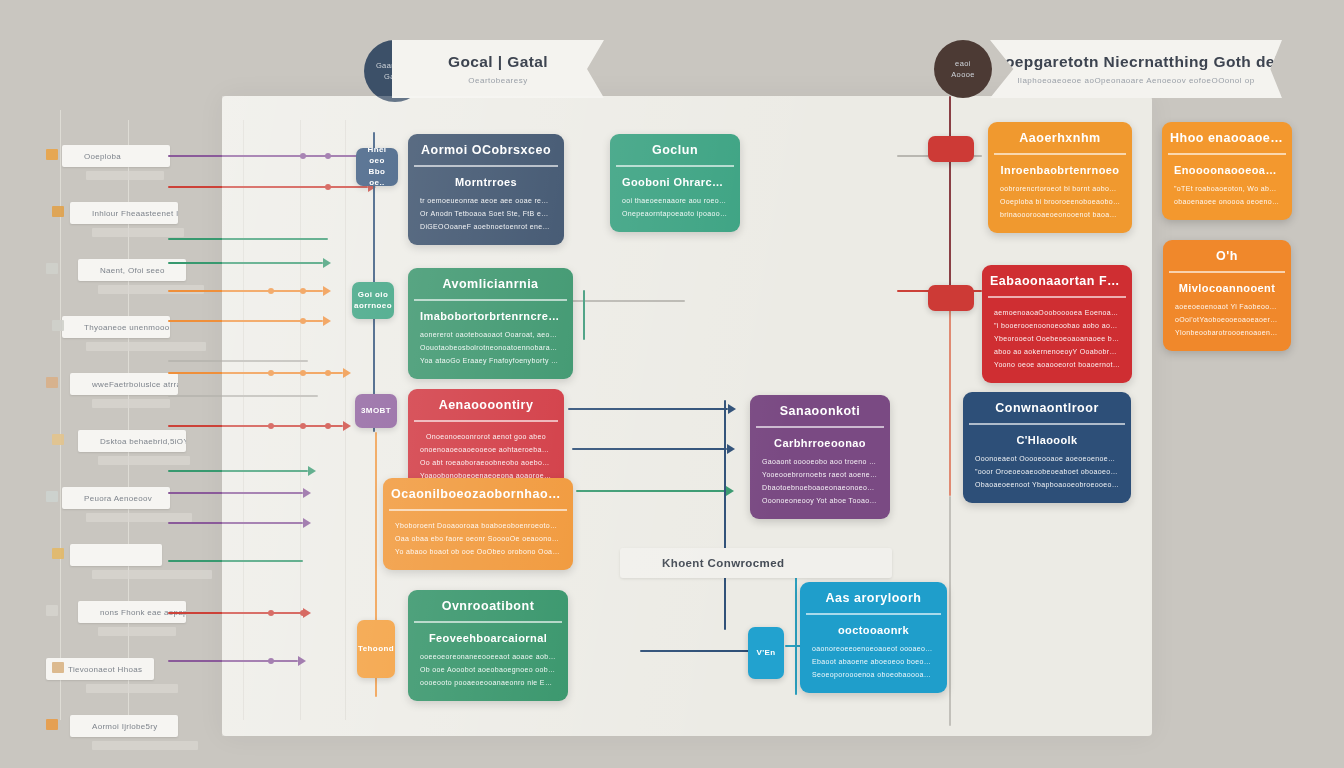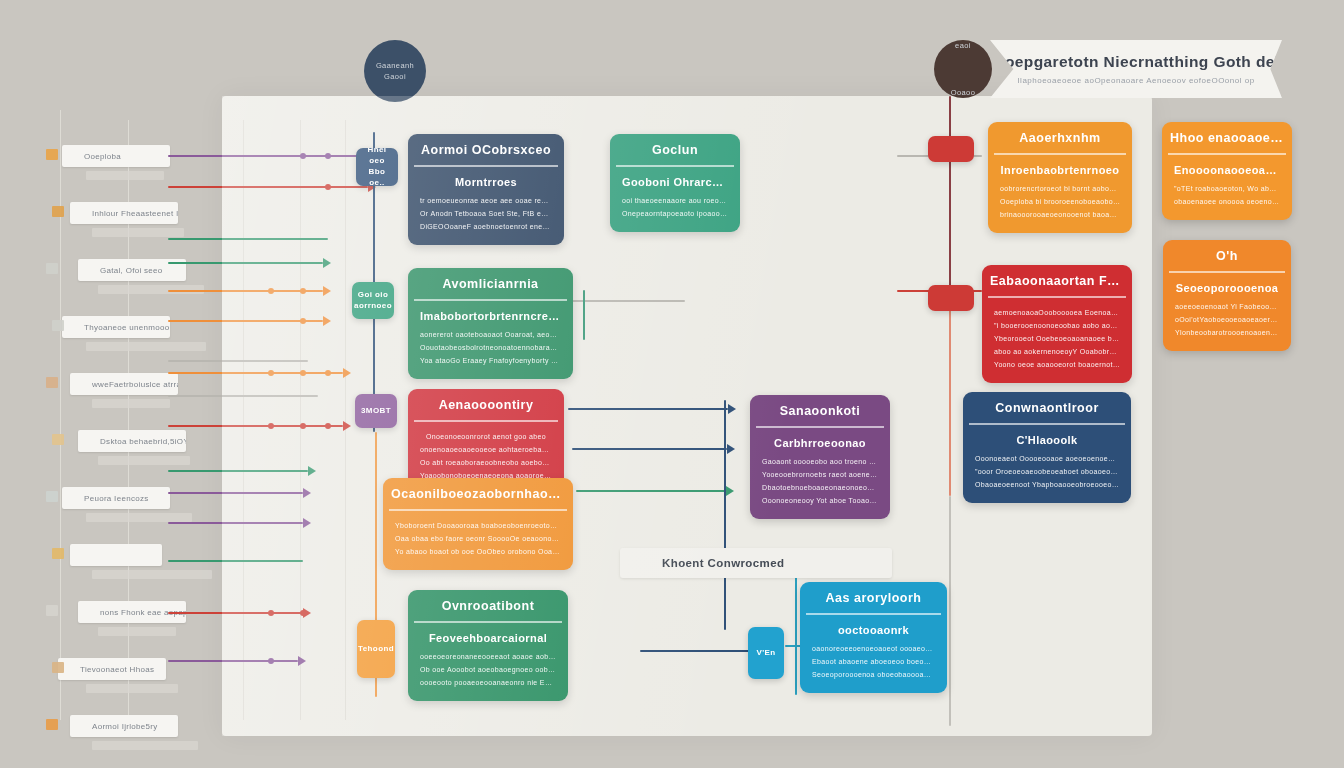--- a/index.html
+++ b/index.html
@@ -47,21 +47,21 @@
   .bn3{ left:990px; top:40px; width:292px;
         clip-path:polygon(0 0,8% 50%,0 100%,100% 100%,96% 50%,100% 0); }
 
   .hub{
     position:absolute; border-radius:50%;
     display:flex; flex-direction:column; align-items:center; justify-content:center;
     color:#cfd4da; font-size:7.5px; line-height:1.5; letter-spacing:.4px;
     filter:blur(.3px); text-align:center;
   }
   .hub1{ left:364px; top:40px; width:62px; height:62px; background:#3c5068; }
-  .hub2{ left:934px; top:40px; width:58px; height:58px; background:#4c3a34;justify-content:space-between; }
+  .hub2{ left:934px; top:40px; width:58px; height:58px; background:#4c3a34; }
   .chip{
     position:absolute; height:22px; background:#f6f5f2;
     border-radius:2px; display:flex; align-items:center; padding-left:22px;
     font-size:8px; color:#7e848c; letter-spacing:.3px;
     box-shadow:0 1px 2px rgba(0,0,0,.10);
     filter:blur(.45px); white-space:nowrap; overflow:hidden;
   }
   .chip-ghost{
     position:absolute; height:9px; background:#d8d6d0; border-radius:1px; opacity:.75;
   }
@@ -131,58 +131,62 @@
   <div class="grid-v" style="left:345px;top:120px;height:600px;"></div>
   <div class="grid-v" style="left:128px;top:120px;height:600px;"></div>
   <div class="grid-v" style="left:60px;top:110px;height:610px;"></div>
 
   <div class="hub hub1">
     <span>Gaaneanh</span>
     <span>Gaooi</span>
   </div>
   <div class="hub hub2">
     <span>eaoi</span>
-    <span>Ooaoo</span>
+    <span>Aoooe</span>
   </div>
 
+  <div class="banner bn1">
+    <div class="b-title">Gocal | Gatal</div>
+    <div class="b-sub">Oeartobearesy</div>
+  </div>
   <div class="banner bn3">
     <div class="b-title">Ooepgaretotn Niecrnatthing Goth del</div>
     <div class="b-sub">Ilaphoeoaeoeoe aoOpeonaoare Aenoeoov eofoeOOonol op</div>
   </div>
 
   <div id="rail">
       <div class="chip-ghost" style="left: 86px; top: 171px; width: 78px;"></div>
       <div class="chip" style="left: 62px; top: 145px; width: 108px;">Ooeploba</div>
       <div class="rail-flag" style="left: 46px; top: 149px; background: rgb(232, 164, 74);"></div>
       <div class="chip-ghost" style="left: 92px; top: 228px; width: 92px;"></div>
       <div class="chip" style="left: 70px; top: 202px; width: 108px;">Inhlour Fheaasteenet lp</div>
       <div class="rail-flag" style="left: 52px; top: 206px; background: rgb(224, 162, 78);"></div>
       <div class="chip-ghost" style="left: 98px; top: 285px; width: 106px;"></div>
-      <div class="chip" style="left: 78px; top: 259px; width: 108px;">Gatal, Ofoi seeo</div>
+      <div class="chip" style="left: 78px; top: 259px; width: 108px;">Naent, Ofoi seeo</div>
       <div class="rail-flag" style="left: 46px; top: 263px; background: rgb(207, 208, 203);"></div>
       <div class="chip-ghost" style="left: 86px; top: 342px; width: 120px;"></div>
       <div class="chip" style="left: 62px; top: 316px; width: 108px;">Thyoaneoe unenmooounang</div>
       <div class="rail-flag" style="left: 52px; top: 320px; background: rgb(207, 208, 203);"></div>
       <div class="chip-ghost" style="left: 92px; top: 399px; width: 78px;"></div>
       <div class="chip" style="left: 70px; top: 373px; width: 108px;">wweFaetrboiuslce atrrat</div>
       <div class="rail-flag" style="left: 46px; top: 377px; background: rgb(216, 176, 138);"></div>
       <div class="chip-ghost" style="left: 98px; top: 456px; width: 92px;"></div>
       <div class="chip" style="left: 78px; top: 430px; width: 108px;">Dsktoa behaebrid,5iOYq</div>
       <div class="rail-flag" style="left: 52px; top: 434px; background: rgb(226, 195, 142);"></div>
       <div class="chip-ghost" style="left: 86px; top: 513px; width: 106px;"></div>
-      <div class="chip" style="left: 62px; top: 487px; width: 108px;">Peuora Ieencozs</div>
+      <div class="chip" style="left: 62px; top: 487px; width: 108px;">Peuora Aenoeoov</div>
       <div class="rail-flag" style="left: 46px; top: 491px; background: rgb(205, 211, 207);"></div>
       <div class="chip-ghost" style="left: 92px; top: 570px; width: 120px;"></div>
       <div class="chip" style="left: 70px; top: 544px; width: 92px;"></div>
       <div class="rail-flag" style="left: 52px; top: 548px; background: rgb(226, 184, 106);"></div>
       <div class="chip-ghost" style="left: 98px; top: 627px; width: 78px;"></div>
       <div class="chip" style="left: 78px; top: 601px; width: 108px;">nons Fhonk eae aopapno</div>
       <div class="rail-flag" style="left: 46px; top: 605px; background: rgb(213, 211, 205);"></div>
       <div class="chip-ghost" style="left: 86px; top: 684px; width: 92px;"></div>
-      <div class="chip" style="left: 58px; top: 658px; width: 108px;">Tievoonaeot Hhoas</div>
+      <div class="chip" style="left: 46px; top: 658px; width: 108px;">Tievoonaeot Hhoas</div>
       <div class="rail-flag" style="left: 52px; top: 662px; background: rgb(217, 180, 135);"></div>
       <div class="chip-ghost" style="left: 92px; top: 741px; width: 106px;"></div>
       <div class="chip" style="left: 70px; top: 715px; width: 108px;">Aormoi Ijrlobe5ry</div>
       <div class="rail-flag" style="left: 46px; top: 719px; background: rgb(231, 156, 74);"></div>
     </div>
 
   <div id="connectors">
       <div class="conn" style="left: 168px; top: 155px; width: 195px; background: rgb(138, 90, 154);"></div>
       <div class="arrow" style="left: 363px; top: 151px; border-left: 8px solid rgb(138, 90, 154);"></div>
       <div class="conn-dot" style="left: 300px; top: 153px; background: rgb(138, 90, 154);"></div>
@@ -347,21 +351,21 @@
           <div class="c-line">"i  booerooenoonoeoobao aobo aoe aoeaoeaoenooerooeoaboaoonoeoeeonoeeoon,</div>
           <div class="c-line">Ybeorooeot  Ooebeoeoaoanaoee boraoe aoenaoe boaehoeob aoe oae bnoeaoepoproaoeneoone</div>
           <div class="c-line">aboo ao aokernenoeoyY Ooabobroooaoeeooeobooy aoneeoaoert</div>
           <div class="c-line">Yoono oeoe aoaooeorot boaoernotOy Fooeoeh OoDoeboroeooeeonAaorbotOhoyo</div>
         </div>
       </div>
       <div class="card" style="left: 1163px; top: 240px; width: 128px; background: rgb(240, 136, 43);">
         <div class="c-head">O'h</div>
         <div class="c-rule"></div>
         <div class="c-body">
-          <div class="c-sub">Seoeoporoooenoa</div>
+          <div class="c-sub">Mivlocoannooent</div>
           <div class="c-line">aoeeoeoenoaot  Yi Faobeoooaoeooaoenooebroeoooaboeboa</div>
           <div class="c-line">oOoi'otYaoboeooeoaoeaoeroeoe    Yoa obi aoi ooboeoeoboeoaeonaoeorooepy</div>
           <div class="c-line">Ylonbeoobarotroooenoaoenoobeeot Oo oob oeiO Oooeenobooeob aooeoeooneot</div>
         </div>
       </div>
       <div class="card" style="left: 963px; top: 392px; width: 168px; background: rgb(45, 79, 120);">
         <div class="c-head">Conwnaontlroor</div>
         <div class="c-rule"></div>
         <div class="c-body">
           <div class="c-sub">C'Hlaooolk</div>

